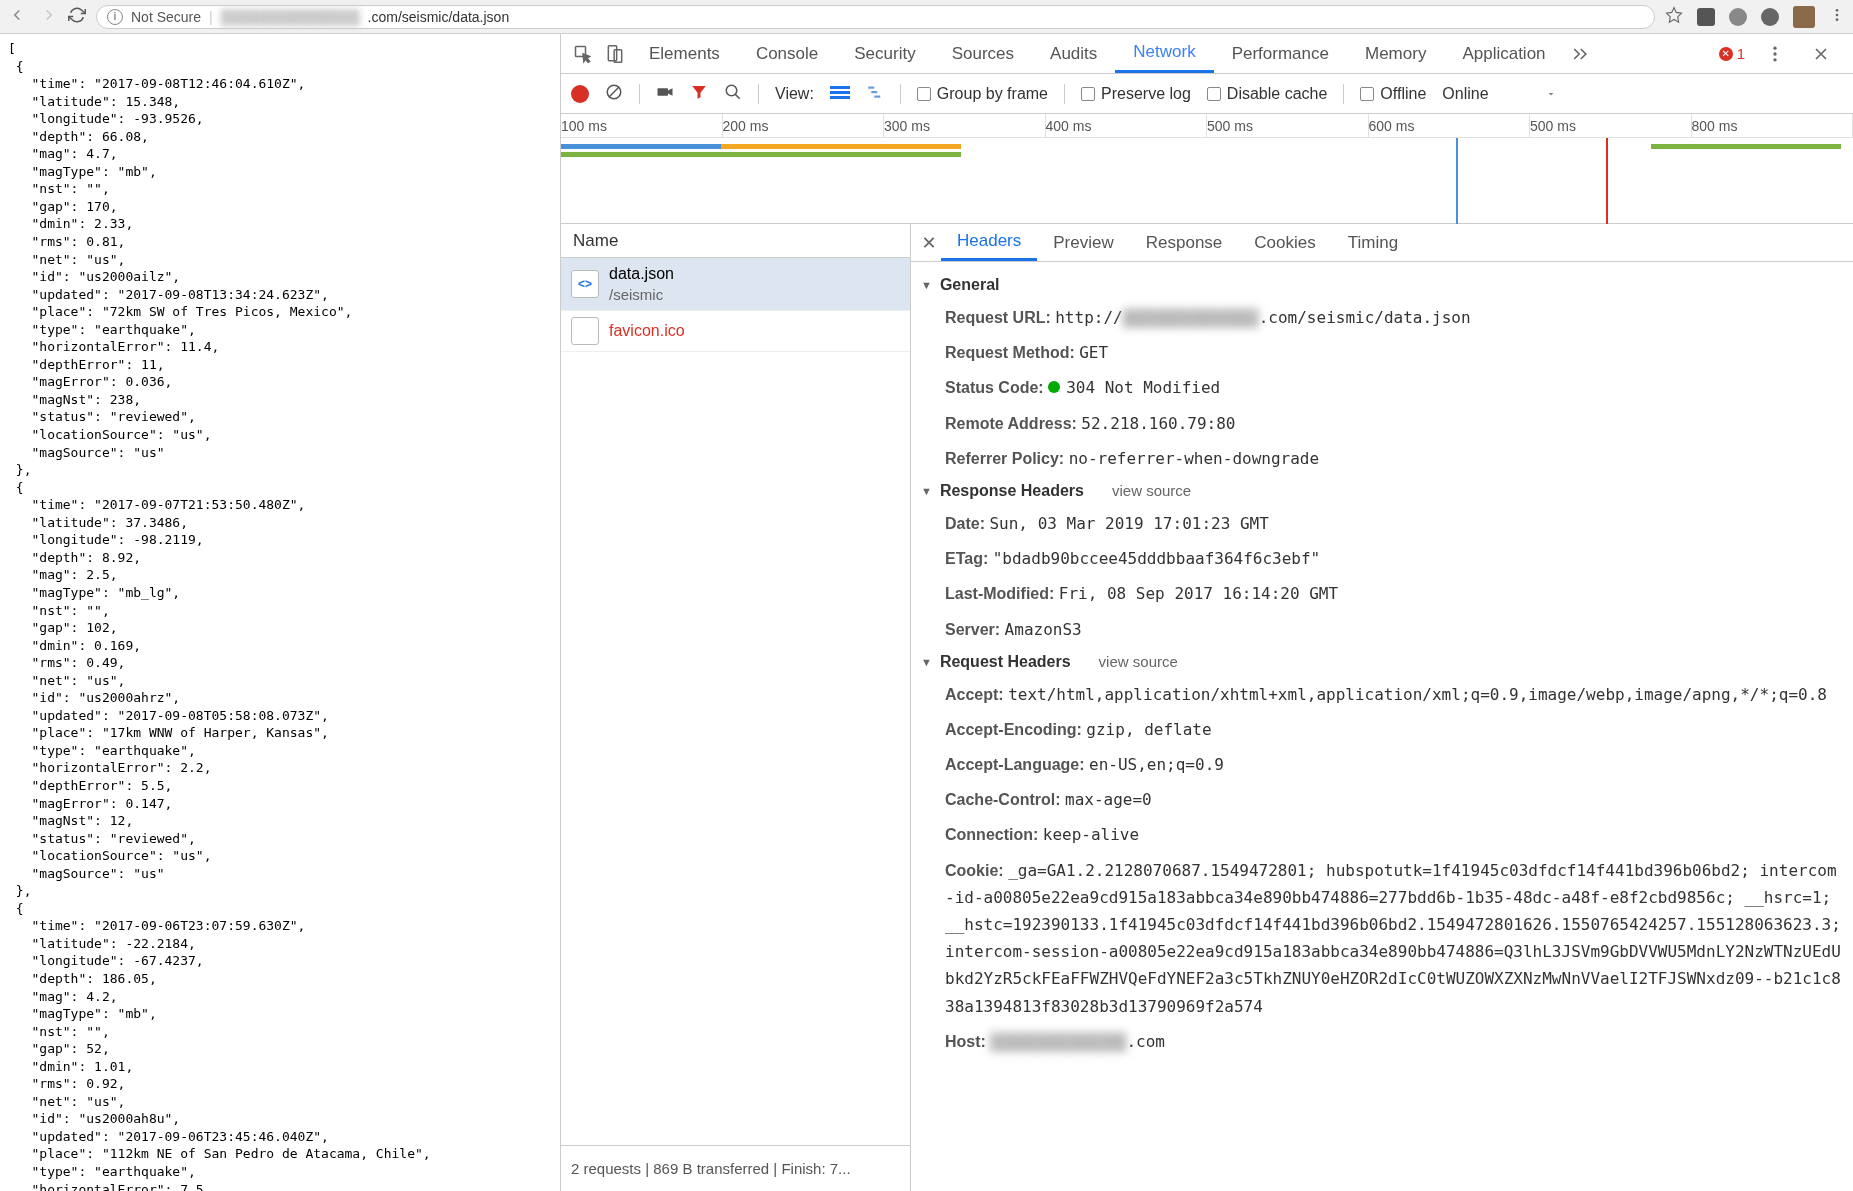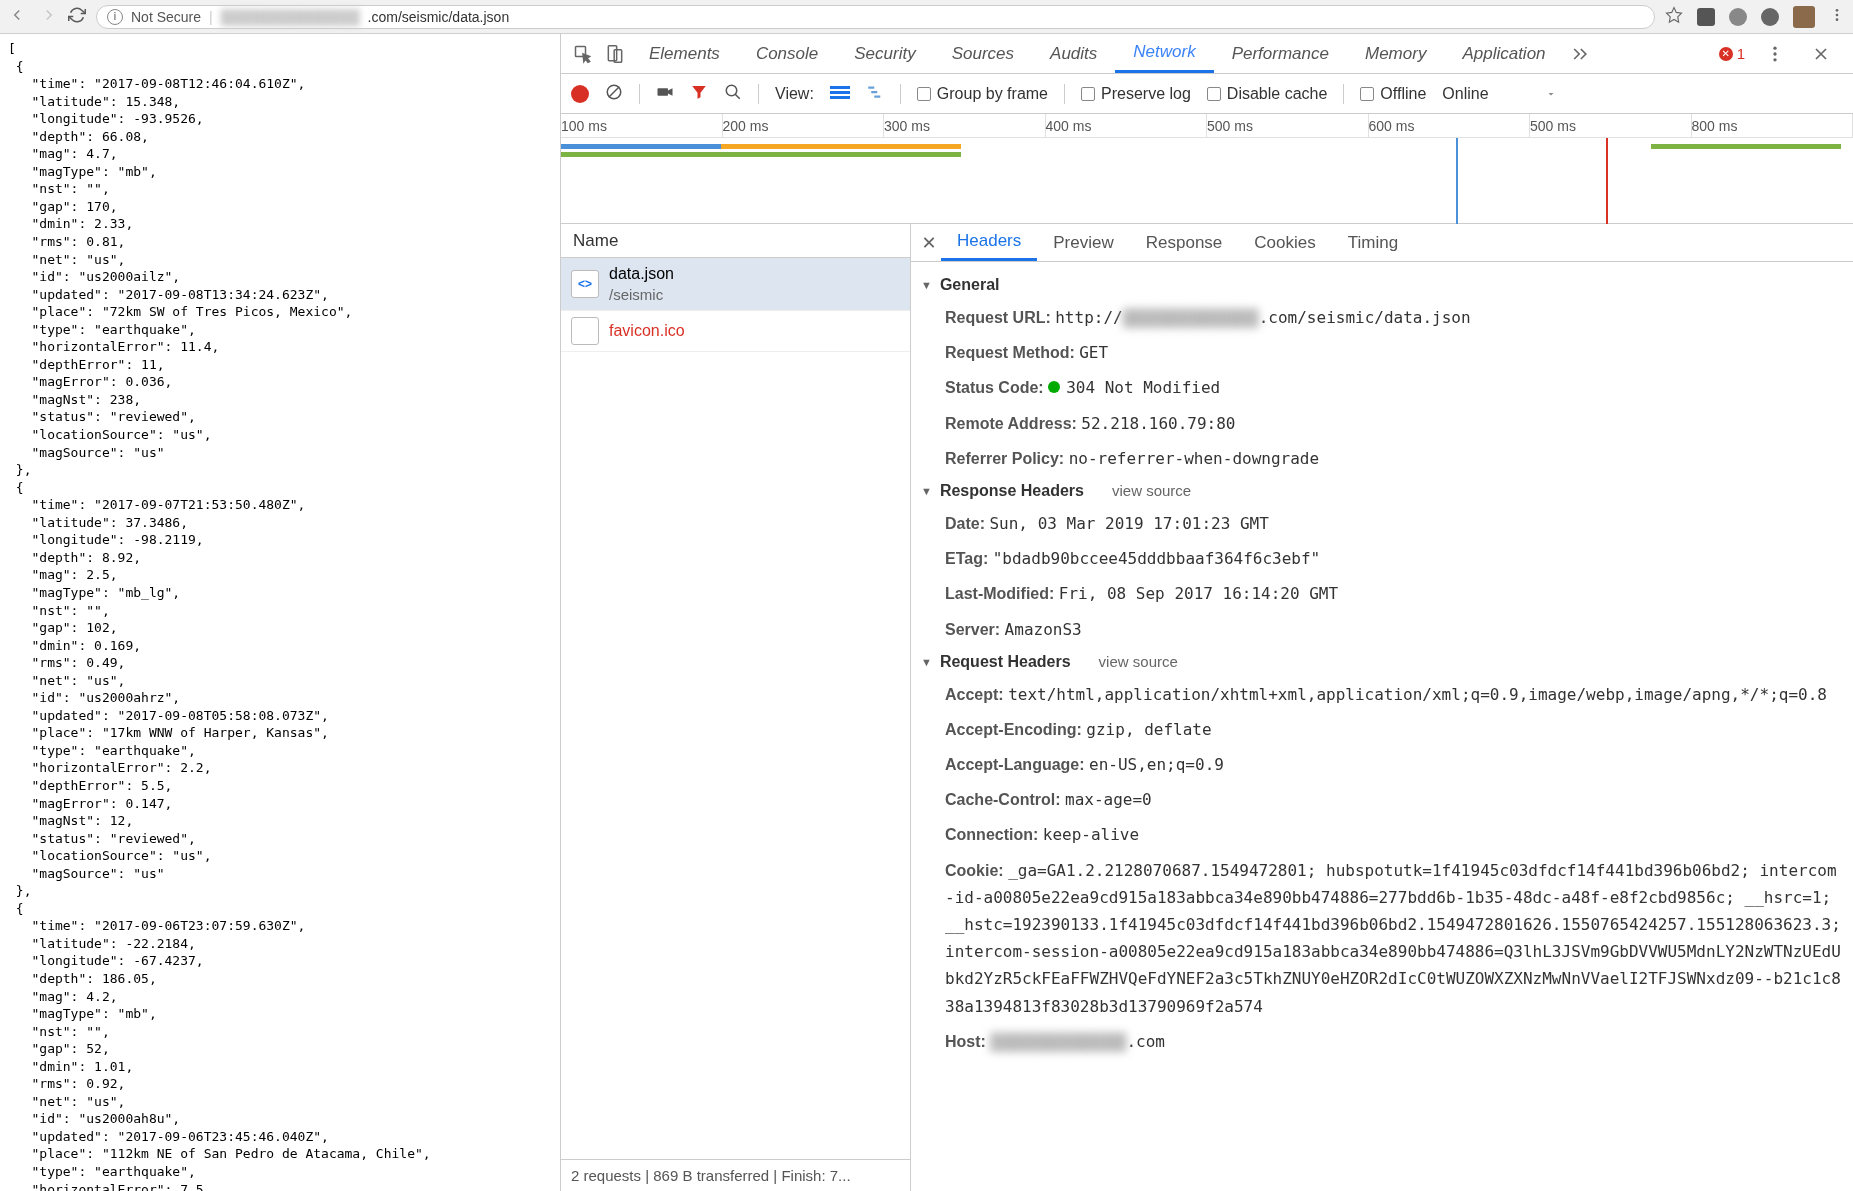--- a/index.html
+++ b/index.html
@@ -18,21 +18,21 @@
 .avatar { width: 22px; height: 22px; background: #8a6a4a; border-radius: 3px; }
 .dots svg { width: 16px; height: 16px; }
 
 .main { flex: 1; display: flex; overflow: hidden; }
 .page-content { width: 560px; background: #fff; font-family: "Menlo", "Consolas", monospace; font-size: 13px; line-height: 1.35; padding: 6px 8px; overflow: hidden; white-space: pre; color: #000; }
 
 .devtools { flex: 1; display: flex; flex-direction: column; border-left: 1px solid #ccc; background: #fff; }
 .dt-tabs { height: 40px; display: flex; align-items: center; border-bottom: 1px solid #ccc; padding: 0 6px; gap: 0; }
 .dt-tool-icon { width: 32px; display: flex; justify-content: center; color: #666; }
 .dt-tool-icon svg { width: 20px; height: 20px; }
-.dt-tab { padding: 0 18px; height: 100%; display: flex; align-items: center; font-size: 17px; color: #555; cursor: pointer; font-style: italic; }
+.dt-tab { padding: 0 18px; height: 100%; display: flex; align-items: center; font-size: 17px; color: #555; cursor: pointer; }
 .dt-tab.active { color: #3b82f6; border-bottom: 3px solid #1a73e8; }
 .dt-tabs-right { margin-left: auto; display: flex; align-items: center; gap: 14px; padding-right: 10px; }
 .err-count { display: flex; align-items: center; gap: 4px; font-size: 15px; color: #d93025; }
 .err-dot { width: 14px; height: 14px; background: #d93025; border-radius: 50%; color: #fff; font-size: 10px; display: flex; align-items: center; justify-content: center; }
 
 .dt-toolbar { height: 40px; display: flex; align-items: center; padding: 0 10px; gap: 16px; border-bottom: 1px solid #ccc; font-size: 16px; color: #333; }
 .rec-dot { width: 18px; height: 18px; background: #d93025; border-radius: 50%; }
 .tb-icon svg { width: 18px; height: 18px; color: #555; }
 .tb-icon.red svg { color: #d93025; }
 .tb-sep { width: 1px; height: 20px; background: #ccc; }
@@ -52,21 +52,21 @@
 .dt-body { flex: 1; display: flex; overflow: hidden; }
 .name-panel { width: 350px; border-right: 1px solid #ccc; display: flex; flex-direction: column; }
 .name-header { height: 34px; border-bottom: 1px solid #ccc; padding: 0 12px; font-size: 17px; color: #333; display: flex; align-items: center; }
 .name-list { flex: 1; overflow: auto; }
 .name-item { display: flex; align-items: center; padding: 6px 10px; gap: 10px; border-bottom: 1px solid #eee; }
 .name-item.selected { background: #dde6f0; }
 .name-icon { width: 28px; height: 28px; border: 1px solid #bbb; border-radius: 3px; display: flex; align-items: center; justify-content: center; background: #fff; font-size: 12px; color: #1a73e8; font-weight: bold; }
 .name-text { font-size: 16px; line-height: 1.3; }
 .name-text .sub { color: #666; font-size: 15px; }
 .name-item .red { color: #d93025; }
-.name-footer { height: 32px; border-top: 1px solid #ccc; font-size: 15px; color: #555; padding: 0 10px; display: flex; align-items: center; white-space: nowrap; overflow: hidden; }
+.name-footer { height: 46px; border-top: 1px solid #ccc; font-size: 15px; color: #555; padding: 0 10px; display: flex; align-items: center; white-space: nowrap; overflow: hidden; }
 
 .detail-panel { flex: 1; display: flex; flex-direction: column; overflow: hidden; }
 .detail-tabs { height: 38px; display: flex; align-items: center; border-bottom: 1px solid #ccc; padding: 0 6px; }
 .close-x { width: 24px; text-align: center; color: #666; cursor: pointer; font-size: 18px; }
 .dtab { padding: 0 16px; height: 100%; display: flex; align-items: center; font-size: 17px; color: #555; cursor: pointer; }
 .dtab.active { color: #1a73e8; border-bottom: 3px solid #1a73e8; }
 .detail-body { flex: 1; overflow: auto; padding: 8px 0; font-size: 16px; }
 .section-head { display: flex; align-items: center; padding: 6px 10px; font-weight: bold; color: #333; gap: 8px; }
 .section-head .tri { font-size: 11px; color: #666; }
 .section-head .vs { font-weight: normal; color: #666; margin-left: 20px; font-size: 15px; }

